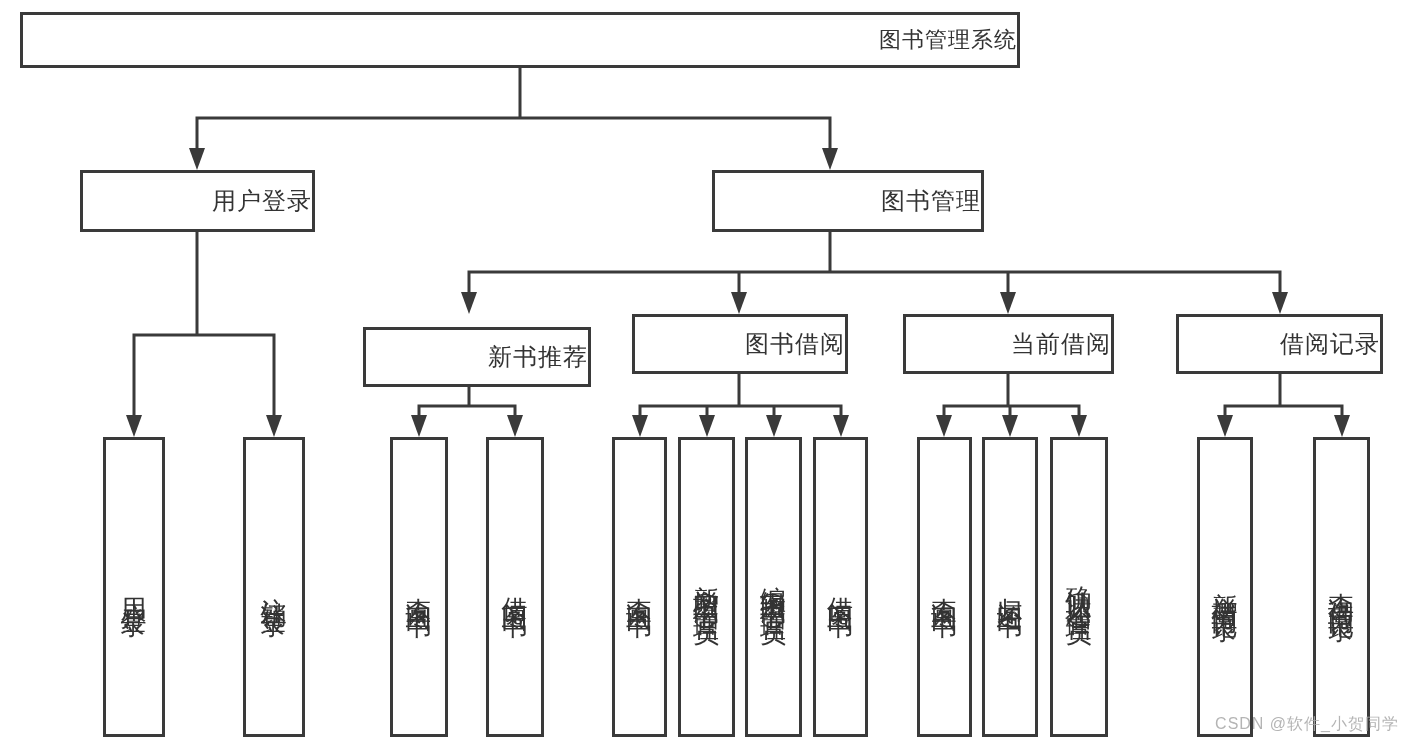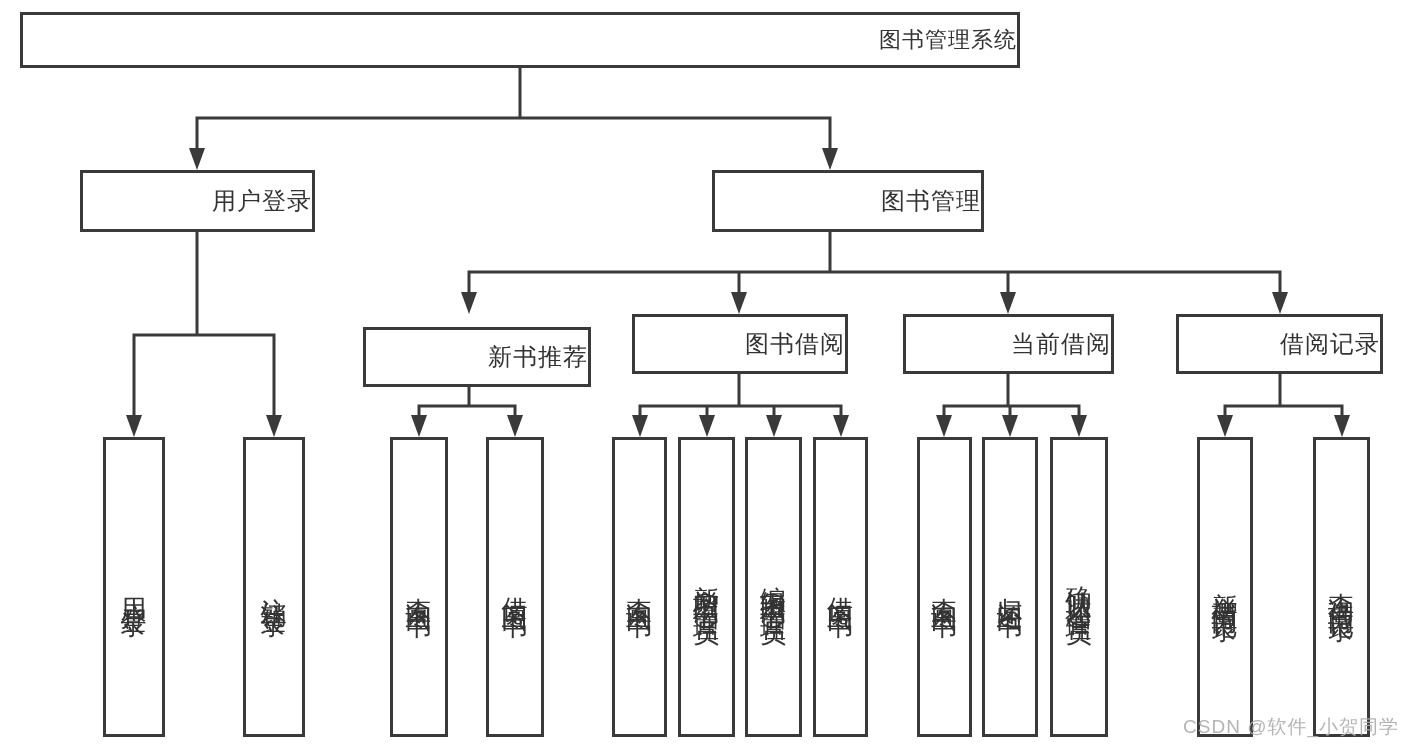--- a/index.html
+++ b/index.html
@@ -39,21 +39,21 @@
     font-size:26px;
     letter-spacing:5px;
     line-height:1;
     white-space:nowrap;
   }
   .watermark{
     position:absolute;
     right:6px;
     top:714px;
     z-index:3;
-    font-size:19px;
+    font-size:16px;
     color:var(--watermark);
     letter-spacing:1px;
     opacity:.92;
   }
 </style>
 </head>
 <body>
 
 <div id="canvas">
 

